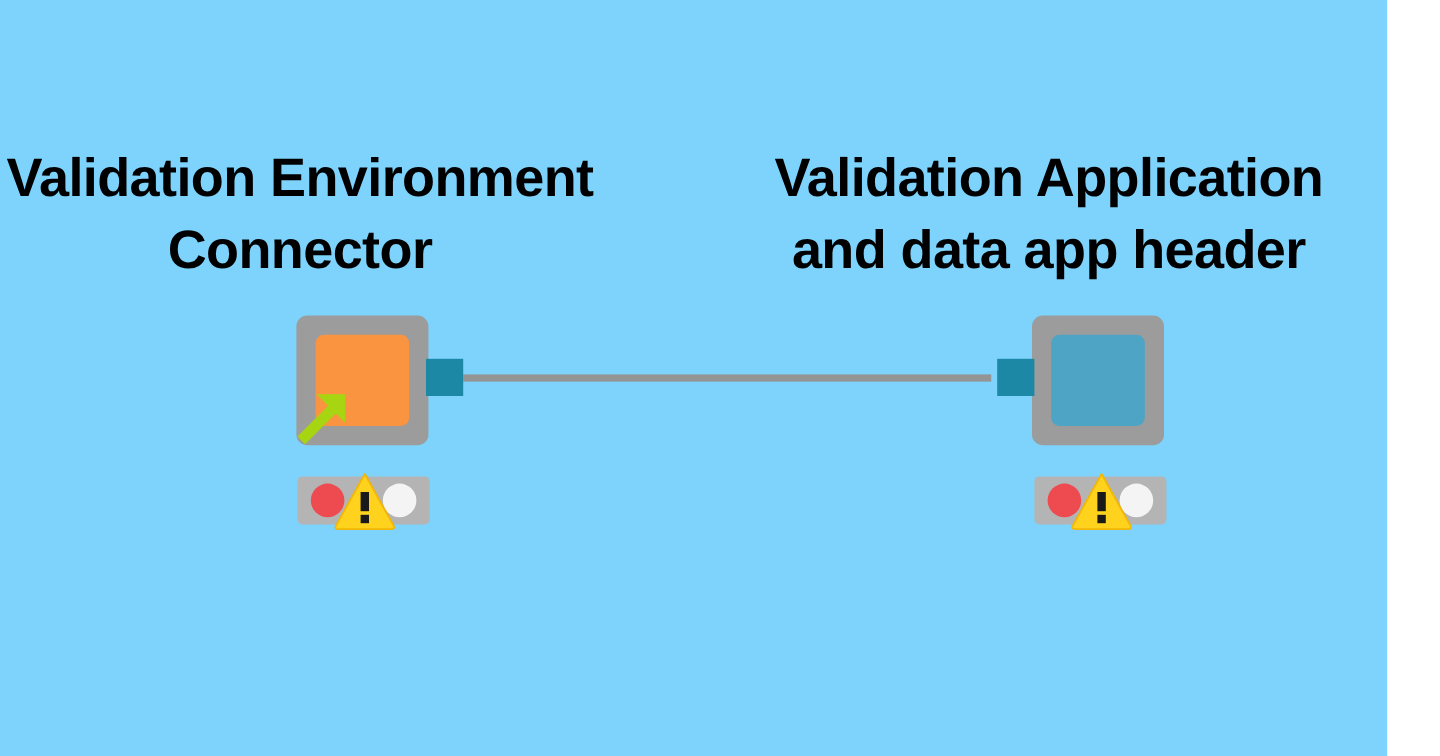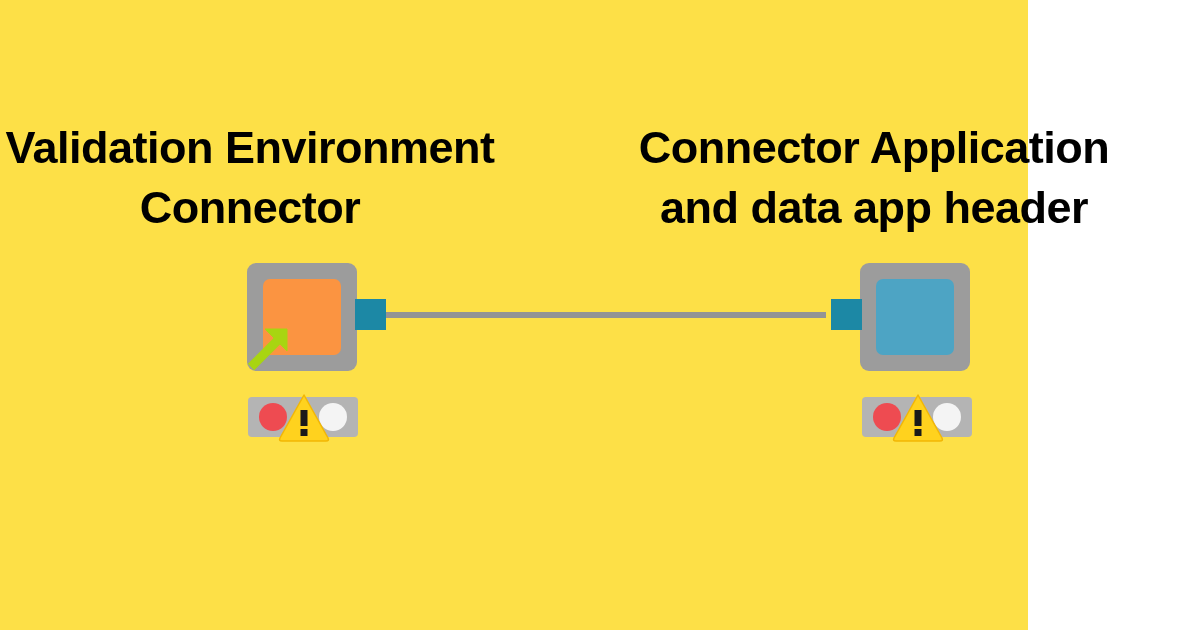--- a/index.html
+++ b/index.html
@@ -11,23 +11,23 @@
     width: 1200px;
     height: 630px;
     position: relative;
     overflow: hidden;
     font-family: "Liberation Sans", sans-serif;
   }
 
   #canvas {
     position: absolute;
     inset: 0;
-    width: 1028px;
+    width: 1156px;
     height: 630px;
-    background: #fde047;
+    background: #7dd3fc;
   }
 
   
   .node-title {
     position: absolute;
     font-family: "Liberation Sans", sans-serif;
     font-weight: bold;
     font-size: 45px;
     line-height: 60px;
     letter-spacing: -0.5px;
@@ -143,21 +143,21 @@
 </head>
 <body>
 
 <div id="canvas">
 
   <div id="connection"></div>
 
   <div class="node-title" id="title-left">Validation Environment
 Connector</div>
 
-  <div class="node-title" id="title-right">Connector Application
+  <div class="node-title" id="title-right">Validation Application
 and data app header</div>
 
   <div class="node-group" id="node-left">
 
     <div class="node-frame">
       <div class="node-inner orange"></div>
     </div>
 
     <div class="source-arrow">
       <svg width="50" height="50" viewBox="0 0 50 50" xmlns="http://www.w3.org/2000/svg">

